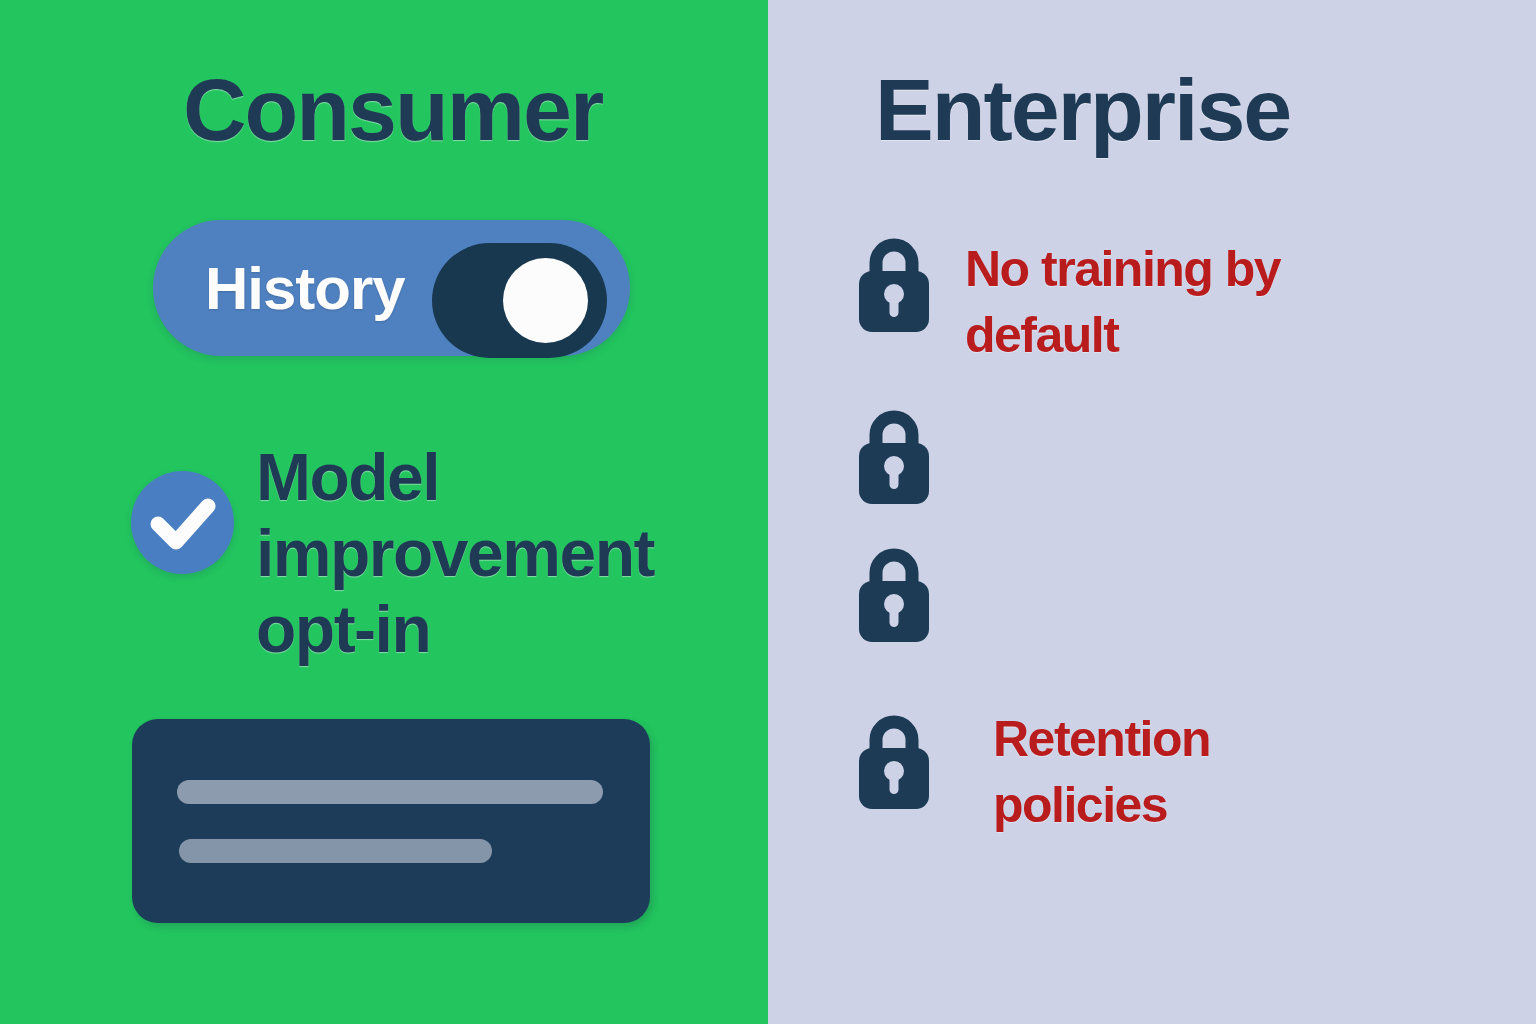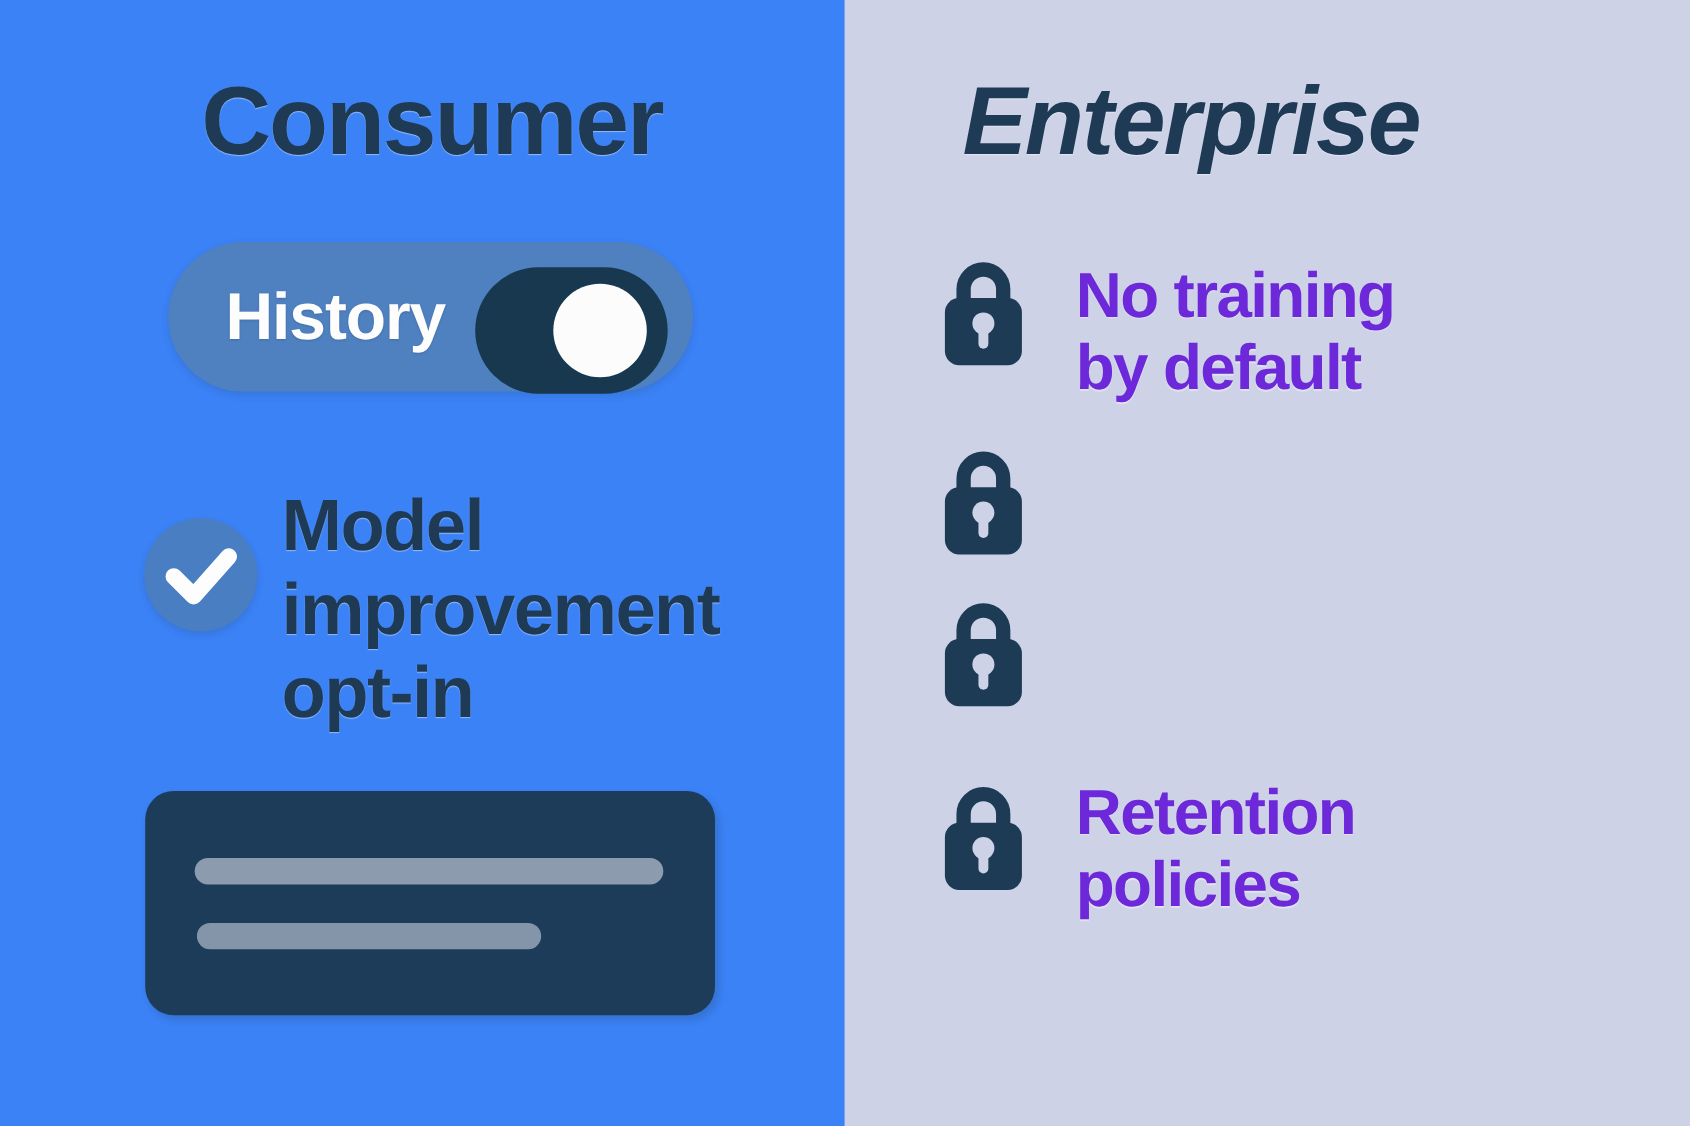--- a/index.html
+++ b/index.html
@@ -15,37 +15,37 @@
     font-weight: bold;
   }
   .panel {
     position: absolute;
     top: 0;
     height: 1024px;
     width: 768px;
   }
   .panel-left {
     left: 0;
-    background: #3b82f6;
+    background: #22c55e;
   }
   .panel-right {
     left: 768px;
     background: #cdd2e7;
   }
   .heading {
     position: absolute;
     font-size: 88px;
     line-height: 88px;
     letter-spacing: -2px;
     color: #1e3a55;
     white-space: nowrap;
     text-shadow: 0 1px 1px rgba(255,255,255,0.45);
   }
   .heading-consumer { left: 183px; top: 66px; }
-  .heading-enterprise { left: 107px; top: 66px; font-style: italic; }
+  .heading-enterprise { left: 107px; top: 66px; }
 
   
   .toggle {
     position: absolute;
     left: 153px;
     top: 220px;
     width: 477px;
     height: 136px;
     background: #4f81c0;
     border-radius: 82px;
@@ -136,32 +136,32 @@
 
   
   .lock {
     position: absolute;
     left: 90px;
     width: 72px;
     height: 98px;
   }
   .feature-label {
     position: absolute;
-    left: 210px;
+    left: 197px;
     width: 345px;
-    font-size: 58px;
+    font-size: 50px;
     line-height: 66px;
     letter-spacing: -1.5px;
-    color: #6d28d9;
+    color: #b91c1c;
     text-shadow: 0 1px 1px rgba(255,255,255,0.4);
   }
   .lock-1 { top: 235px; }  .label-1 { top: 236px; }
   .lock-2 { top: 407px; }  .label-2 { top: 414px; }
   .lock-3 { top: 545px; }  .label-3 { top: 536px; }
-  .lock-4 { top: 712px; }  .label-4 { top: 706px; }
+  .lock-4 { top: 712px; }  .label-4 { top: 706px; margin-left: 28px; }
 </style>
 </head>
 <body>
 
 <div class="panel panel-left">
 
   <div class="heading heading-consumer">Consumer</div>
 
   <div class="toggle">
     <span class="toggle-label">History</span>

